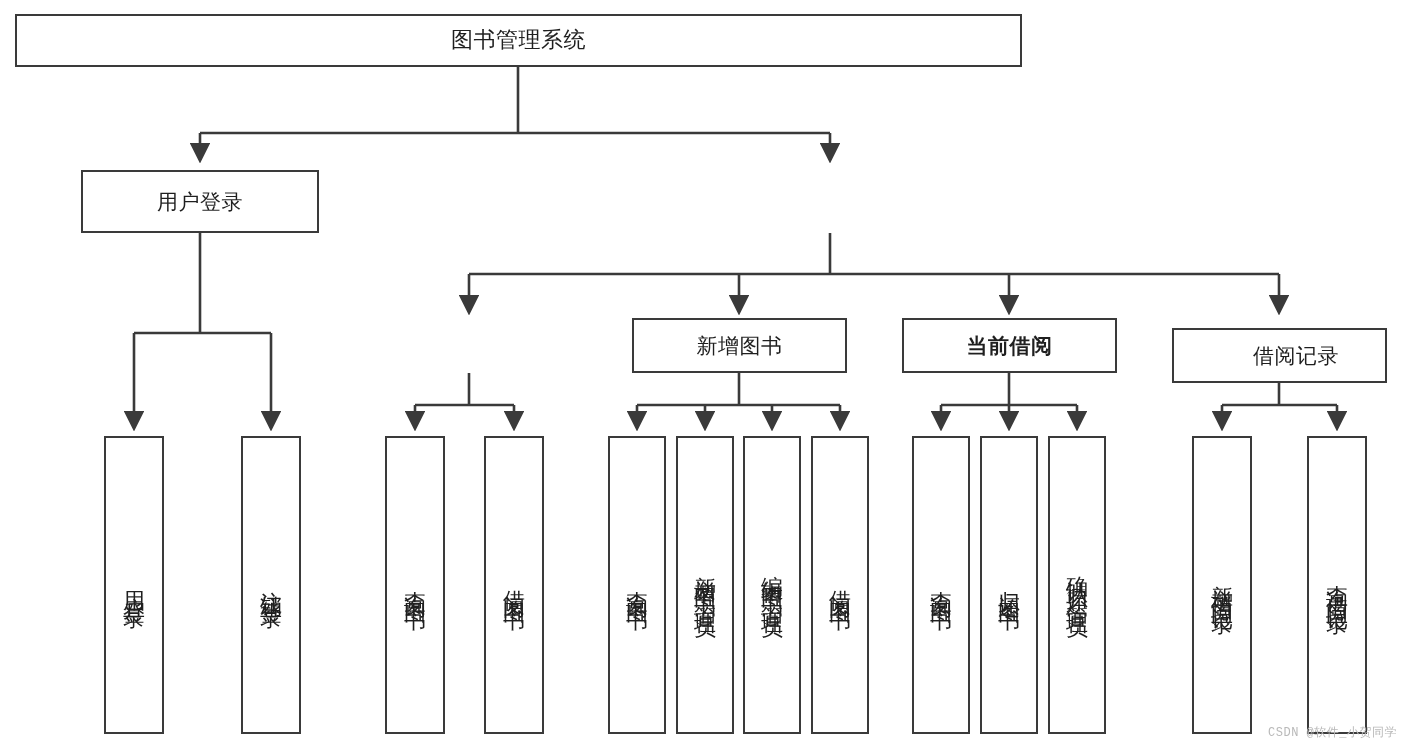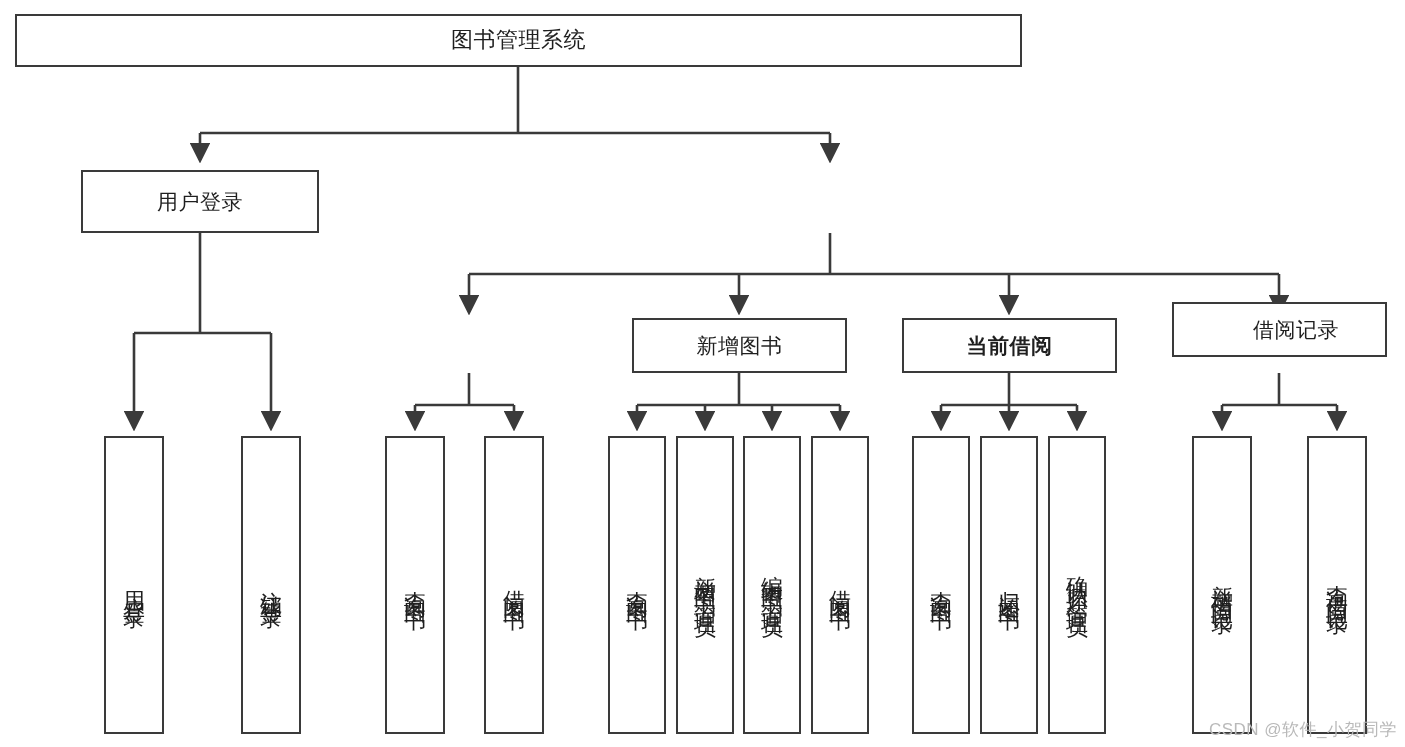--- a/index.html
+++ b/index.html
@@ -62,26 +62,26 @@
     font-size: 22px;
     line-height: 1;
     letter-spacing: 6px;
     white-space: nowrap;
     max-height: 282px;
   }
   .watermark {
     position: absolute;
     right: 8px;
     bottom: 6px;
-    font-size: 17px;
+    font-size: 12px;
     color: #b9b9b9;
     letter-spacing: 0.5px;
     z-index: 5;
     white-space: nowrap;
-    font-family: Liberation Sans, sans-serif;
+    font-family: Liberation Mono, monospace;
   }
 </style>
 </head>
 <body>
 
 <div id="canvas">
 
   <svg id="edges" viewBox="0 0 1405 747" width="1405" height="747" xmlns="http://www.w3.org/2000/svg">
     <defs>
       <marker id="arrow" viewBox="0 0 12 12" refX="10" refY="6" markerWidth="8" markerHeight="8" orient="auto-start-reverse">
@@ -143,21 +143,21 @@
 
 
   <div class="node horiz" style="left:632px; top:318px; width:215px; height:55px;">
     <span class="node-label">新增图书</span>
   </div>
 
   <div class="node horiz" style="left:902px; top:318px; width:215px; height:55px;font-weight:bold;">
     <span class="node-label">当前借阅</span>
   </div>
 
-  <div class="node horiz" style="left:1172px; top:302px; width:215px; height:55px;padding-left:33px;">
+  <div class="node horiz" style="left:1172px; top:328px; width:215px; height:55px;padding-left:33px;">
     <span class="node-label">借阅记录</span>
   </div>
 
   <div class="node vert" style="left:104px; top:436px; width:60px; height:298px;">
     <span class="node-label">用户登录</span>
   </div>
 
   <div class="node vert" style="left:241px; top:436px; width:60px; height:298px;">
     <span class="node-label">注销登录</span>
   </div>

